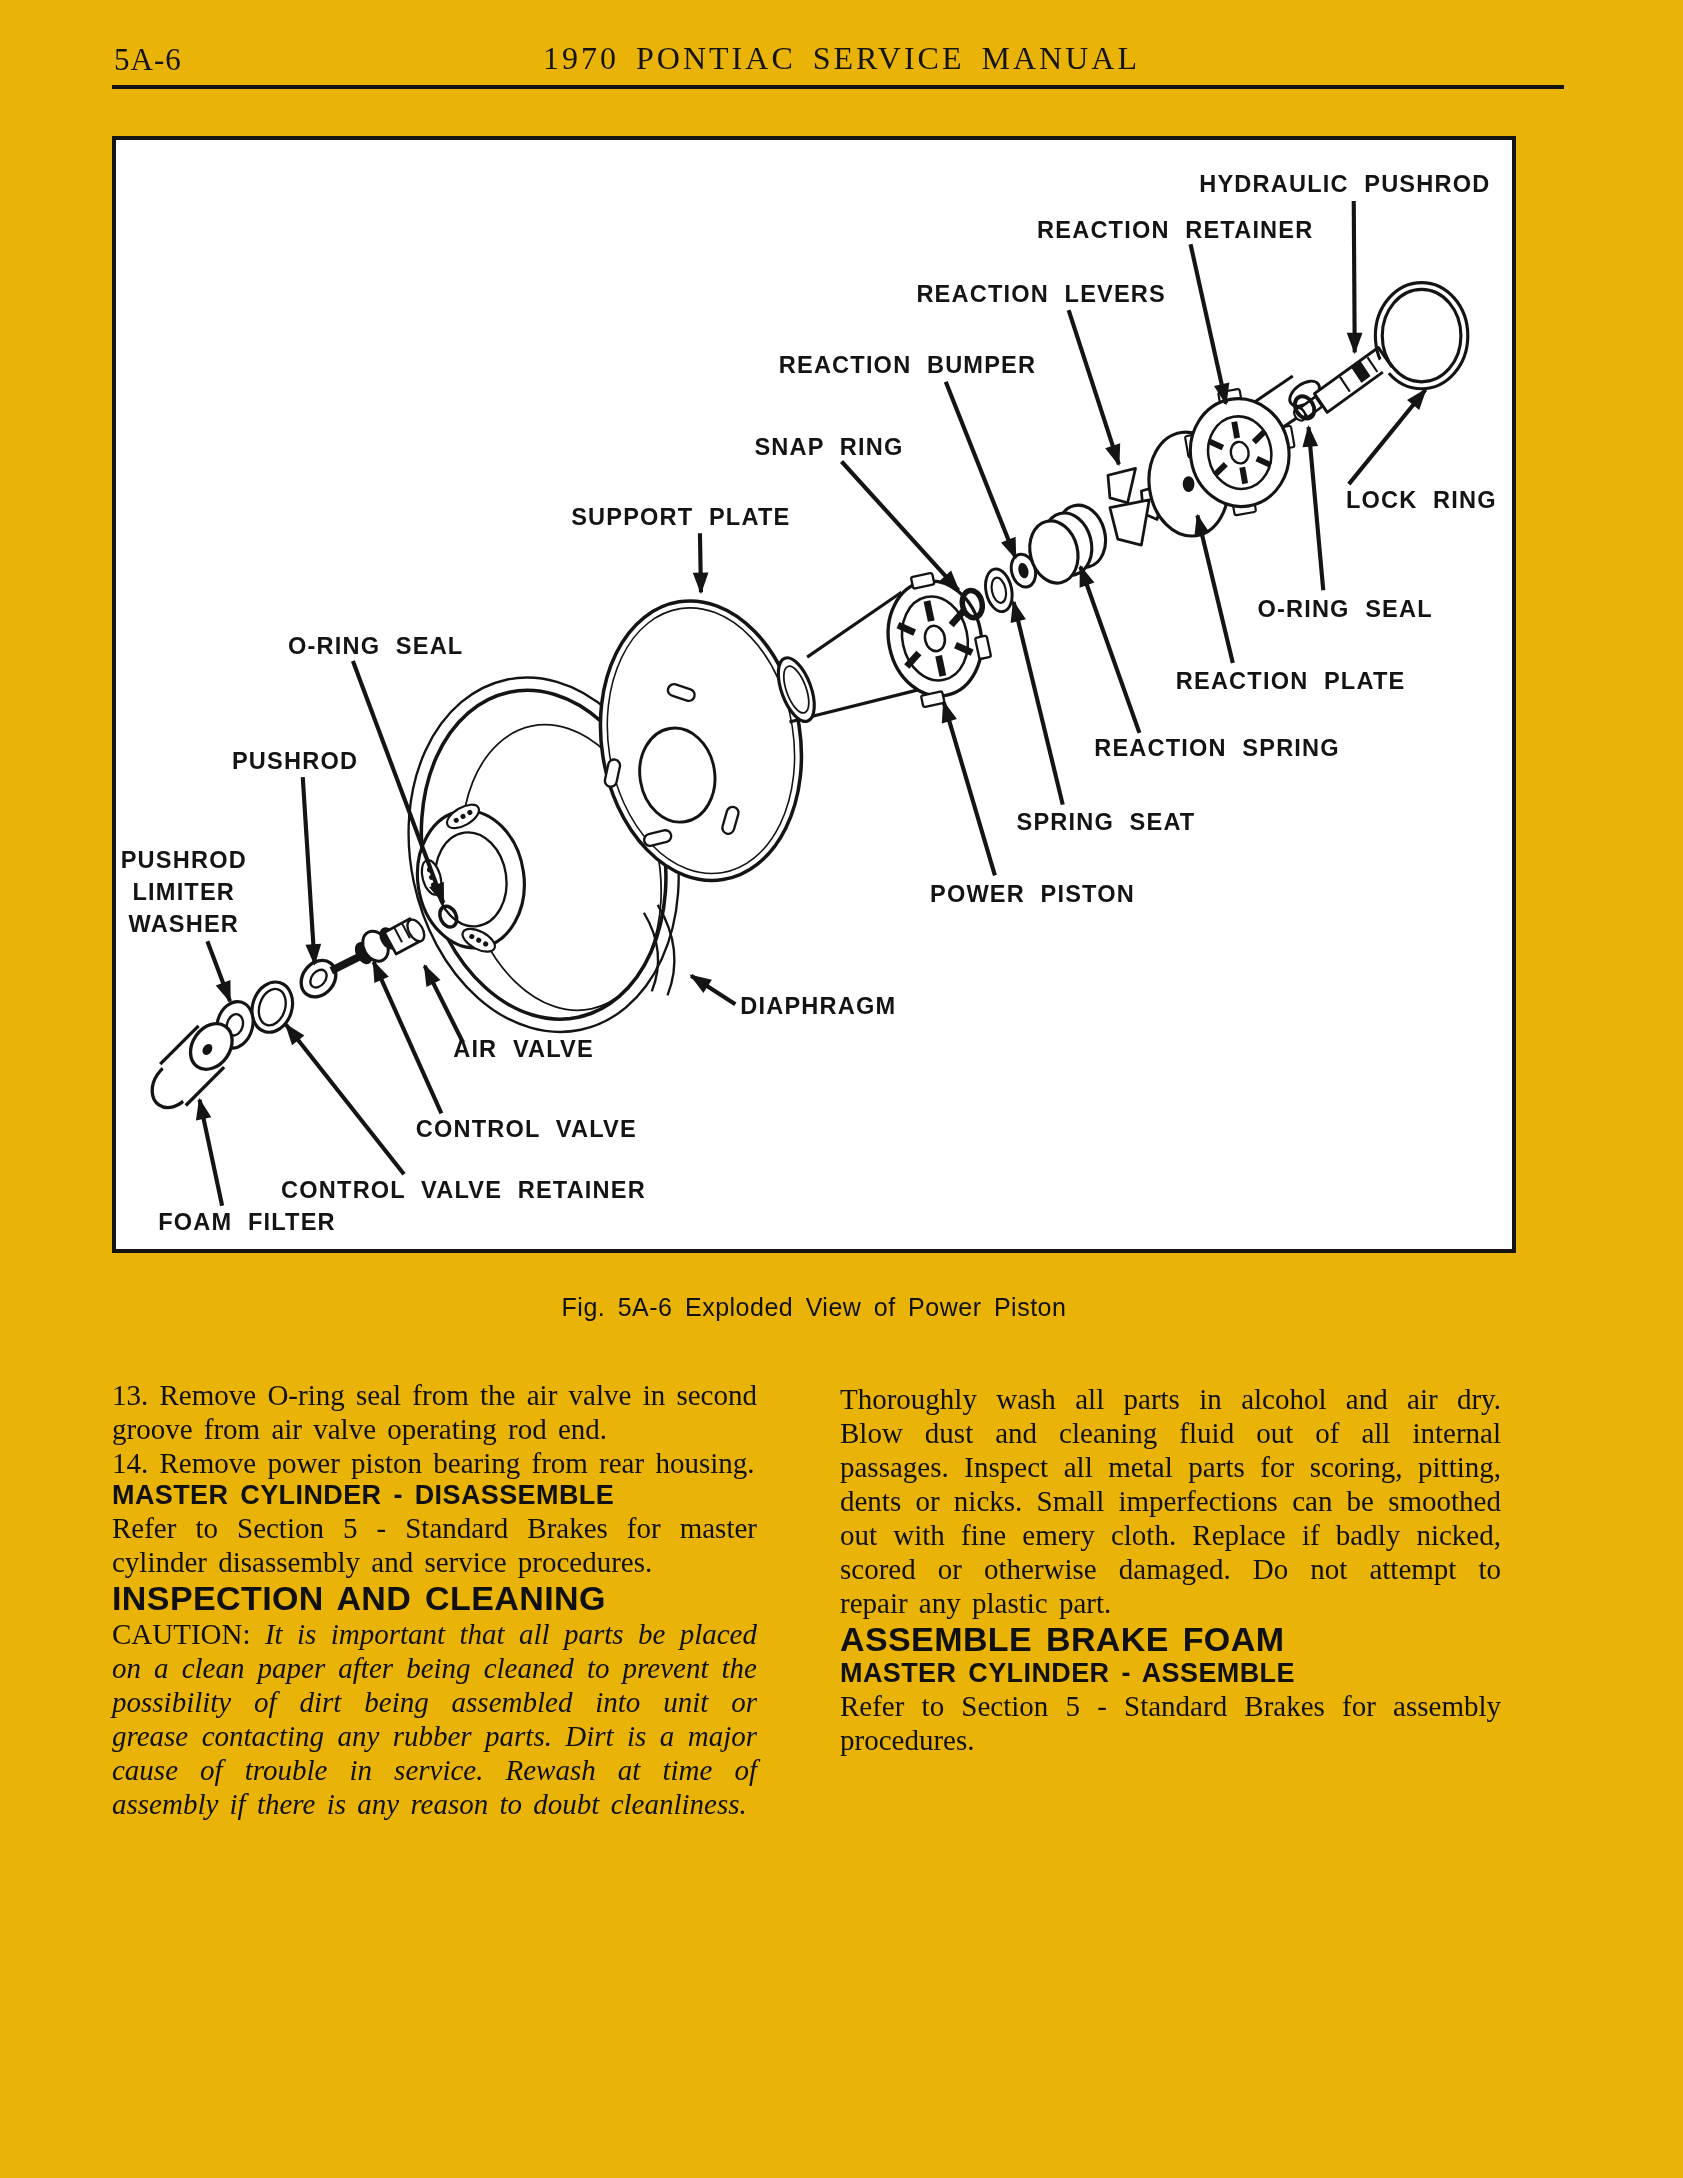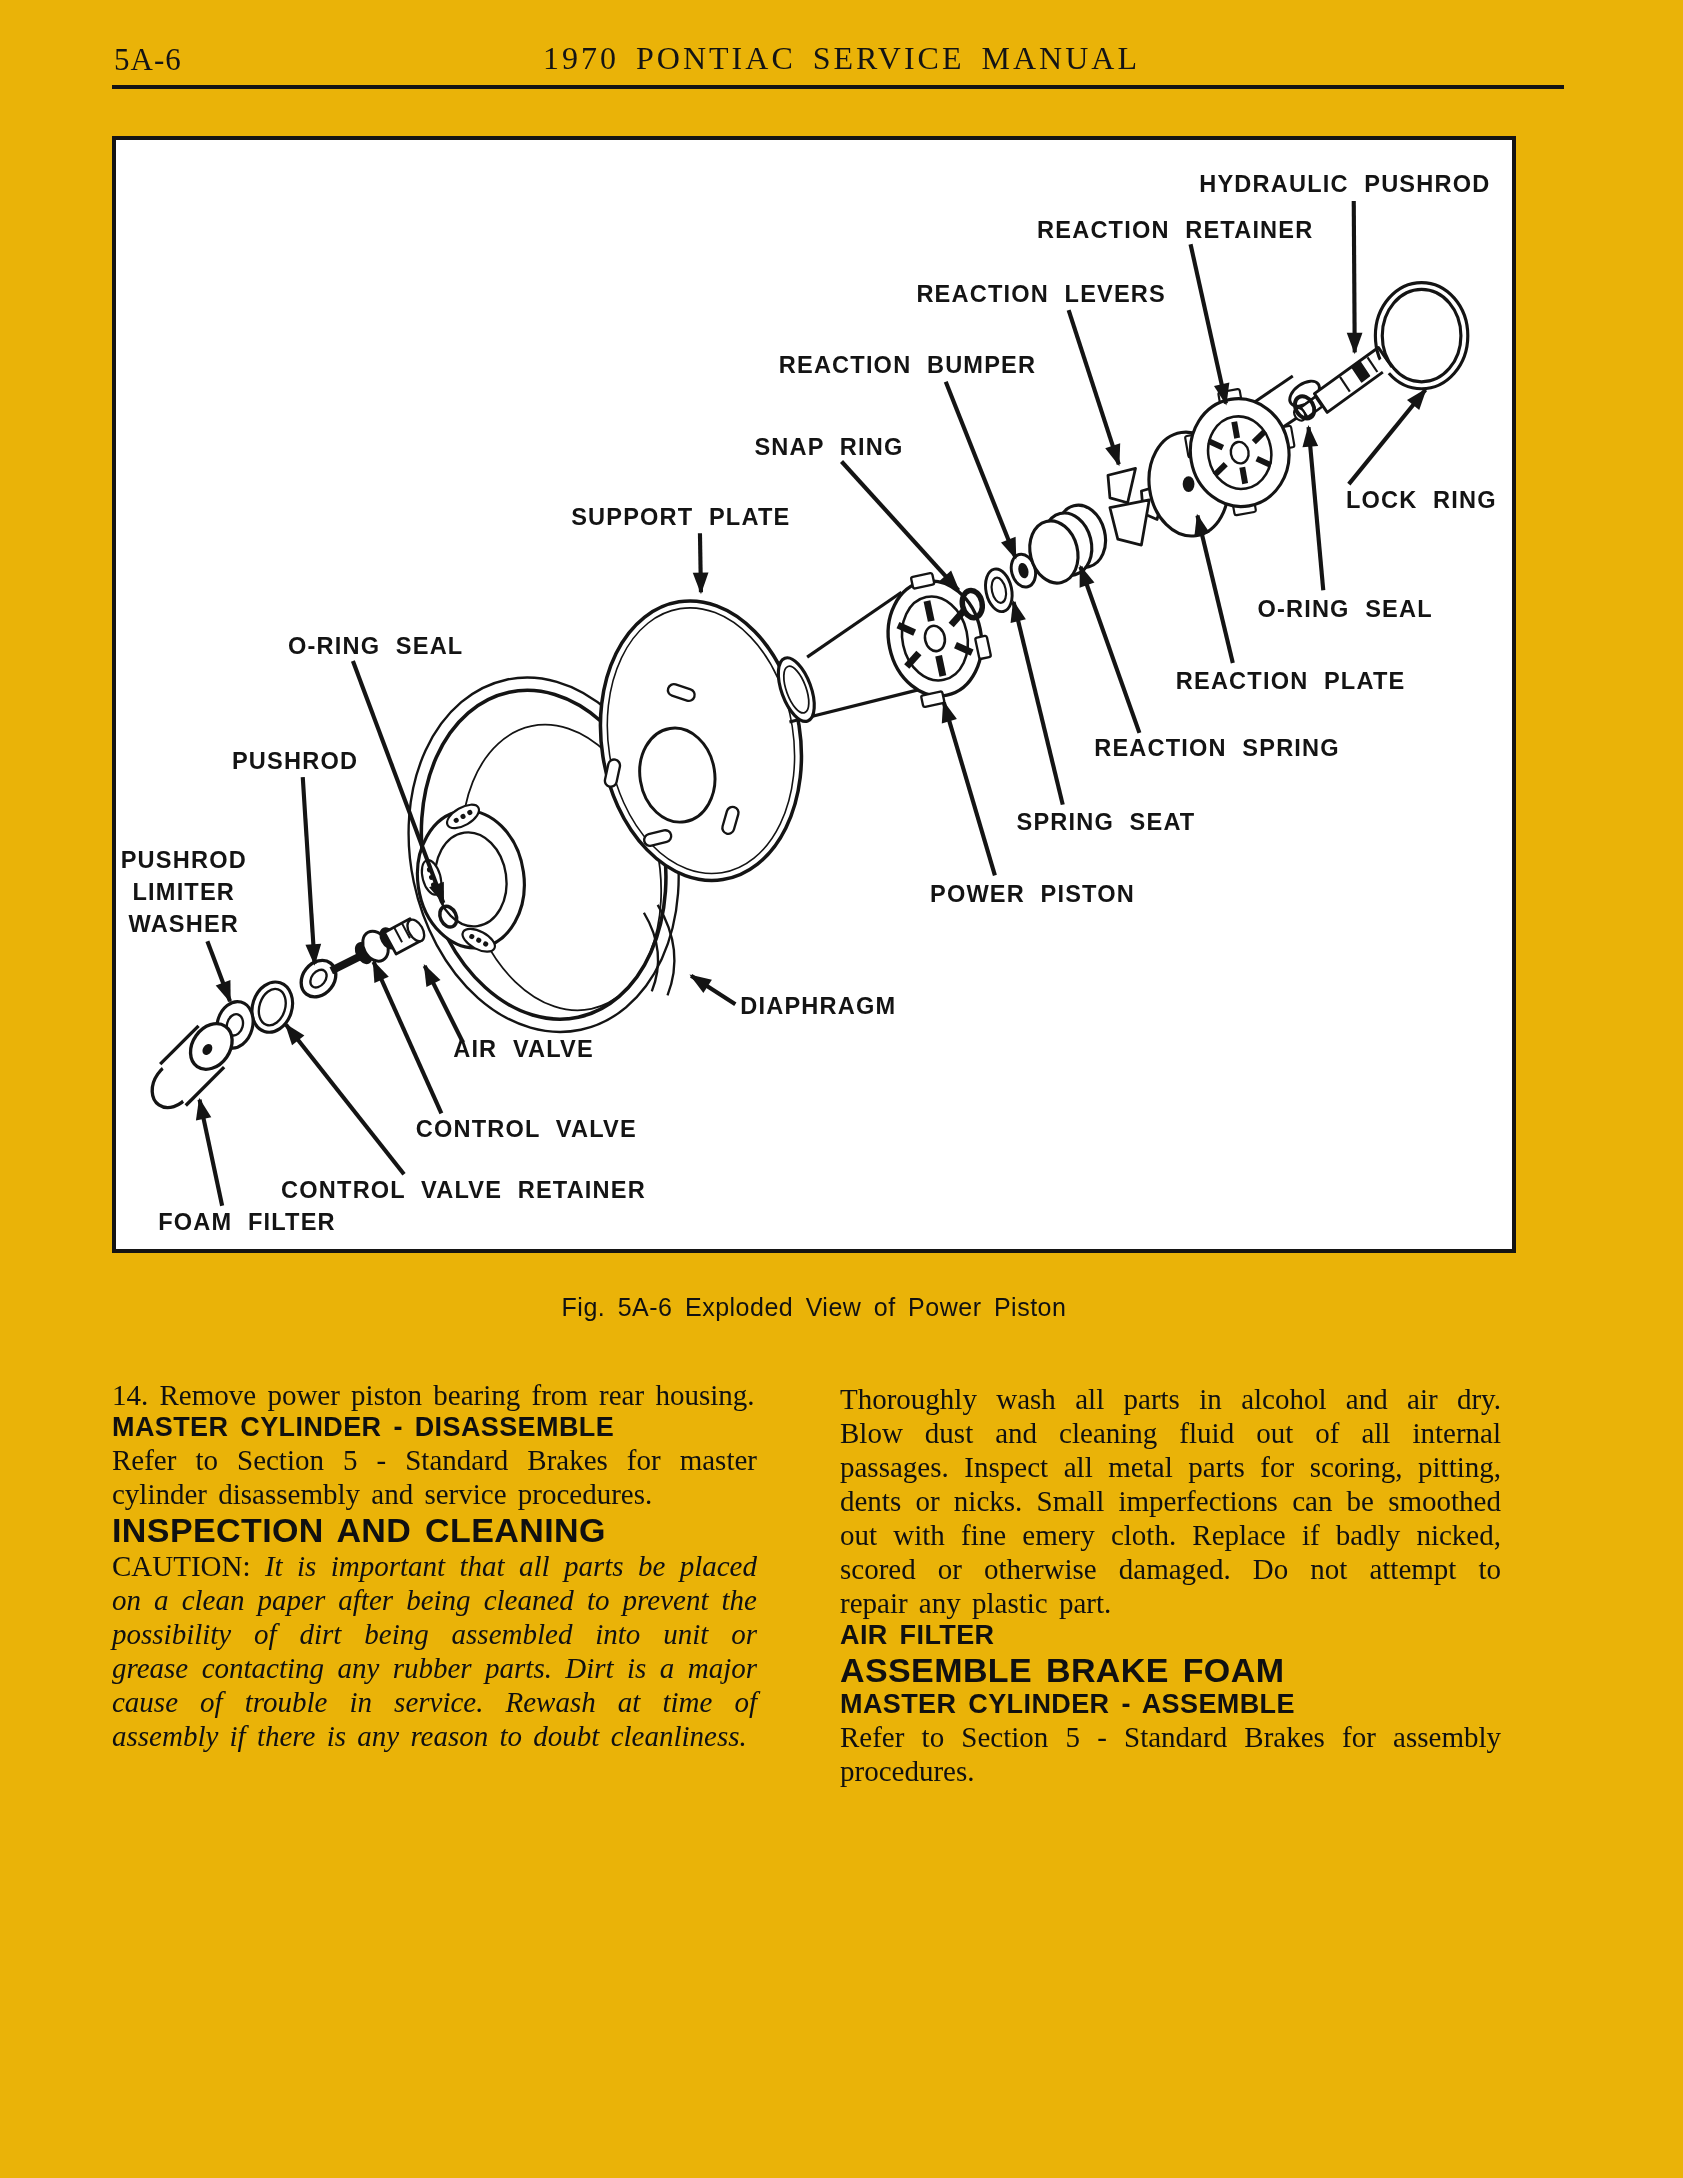--- a/index.html
+++ b/index.html
@@ -264,29 +264,29 @@
       <text class="part-label" x="342" y="933" text-anchor="start">AIR VALVE</text>
       <text class="part-label" x="304" y="1014" text-anchor="start">CONTROL VALVE</text>
       <text class="part-label" x="167" y="1076" text-anchor="start">CONTROL VALVE RETAINER</text>
       <text class="part-label" x="42" y="1109" text-anchor="start">FOAM FILTER</text>
     </svg>
   </div>
 
   <div class="fig-caption">Fig. 5A-6 Exploded View of Power Piston</div>
 
   <div class="col col-left">
+    <p>13. Remove O-ring seal from the air valve in second groove from air valve operating rod end.</p>
     <p class="mt16">14. Remove power piston bearing from rear housing.</p>
     <p class="h-small mt56">MASTER CYLINDER - DISASSEMBLE</p>
     <p class="mt36">Refer to Section 5 - Standard Brakes for master cylinder disassembly and service procedures.</p>
     <p class="h-big mt56">INSPECTION AND CLEANING</p>
     <p class="mt36"><span class="caution-lead">CAUTION:</span> <span class="caution-body">It is important that all parts be placed on a clean paper after being cleaned to prevent the possibility of dirt being assembled into unit or grease contacting any rubber parts. Dirt is a major cause of trouble in service. Rewash at time of assembly if there is any reason to doubt cleanliness.</span></p>
   </div>
 
   <div class="col col-right">
     <p>Thoroughly wash all parts in alcohol and air dry. Blow dust and cleaning fluid out of all internal passages. Inspect all metal parts for scoring, pitting, dents or nicks. Small imperfections can be smoothed out with fine emery cloth. Replace if badly nicked, scored or otherwise damaged. Do not attempt to repair any plastic part.</p>
-    <p class="h-small mt44">AIR FILTER</p>
     <p class="h-big mt48">ASSEMBLE BRAKE FOAM</p>
     <p class="h-small mt44">MASTER CYLINDER - ASSEMBLE</p>
     <p class="mt24">Refer to Section 5 - Standard Brakes for assembly procedures.</p>
   </div>
 
 </div>
 
 
 </body></html>

